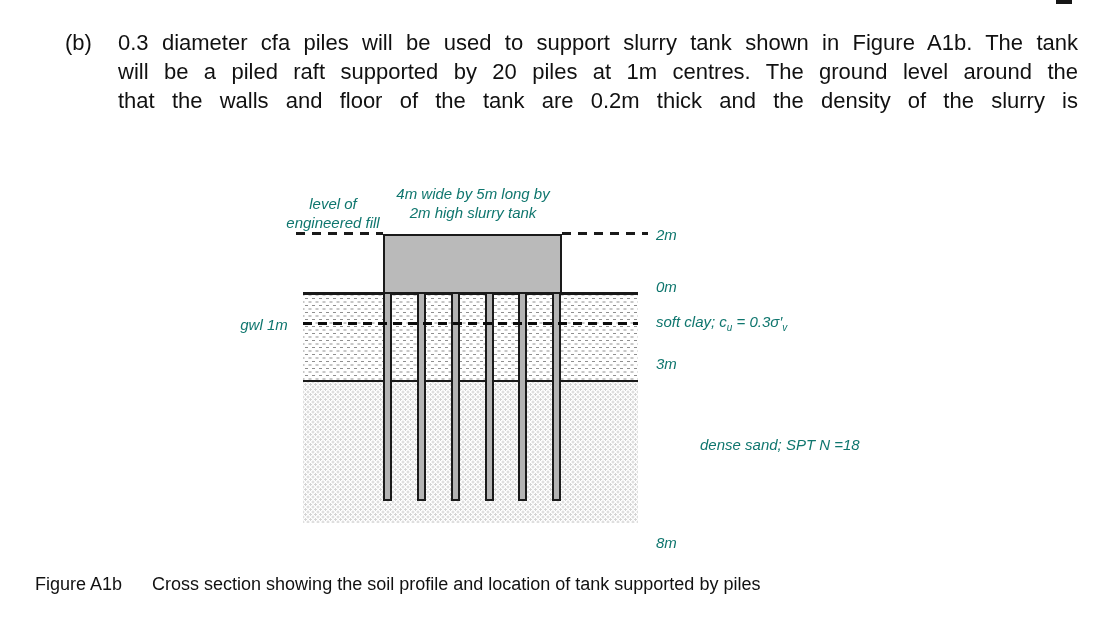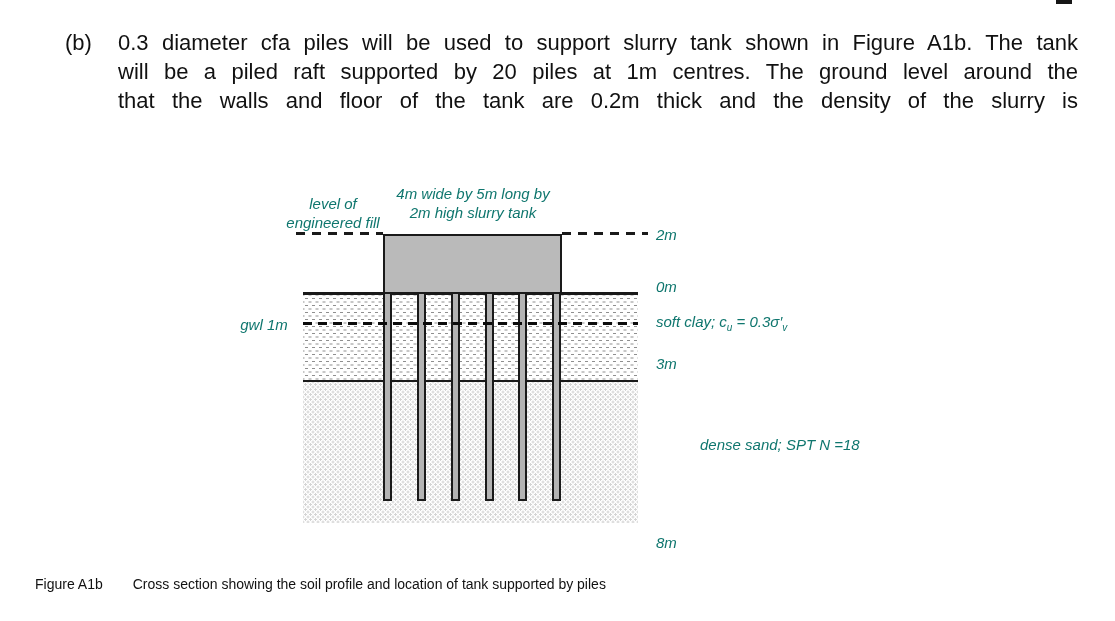--- a/index.html
+++ b/index.html
@@ -98,21 +98,21 @@
   .d-0m { top: 277px; }
   .clay-lbl { left: 656px; top: 312px; white-space: nowrap; }
   .clay-lbl sub { font-size: 10px; }
   .d-3m { top: 354px; }
   .sand-lbl { left: 656px; top: 435px; white-space: nowrap; margin-left: 44px; }
   .d-8m { top: 533px; }
 
   
   .caption {
     position: absolute; left: 35px; top: 570px;
-    font-size: 14px; line-height: 28px; white-space: nowrap;
+    font-size: 18px; line-height: 28px; white-space: nowrap;
   }
   .caption .cap-text { margin-left: 30px; }
 </style>
 </head>
 <body>
 
 <div class="page">
 
   <div class="corner-mark"></div>
 

